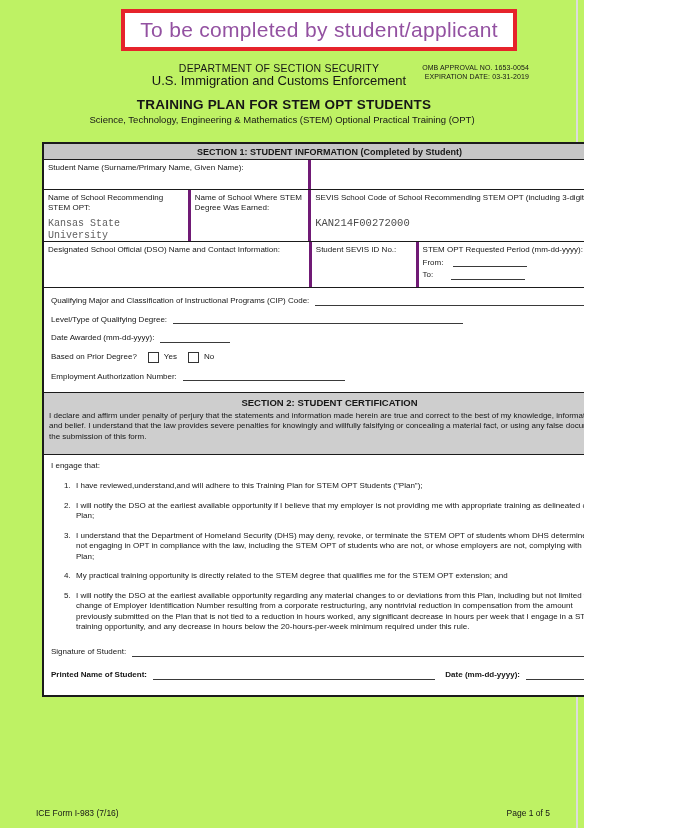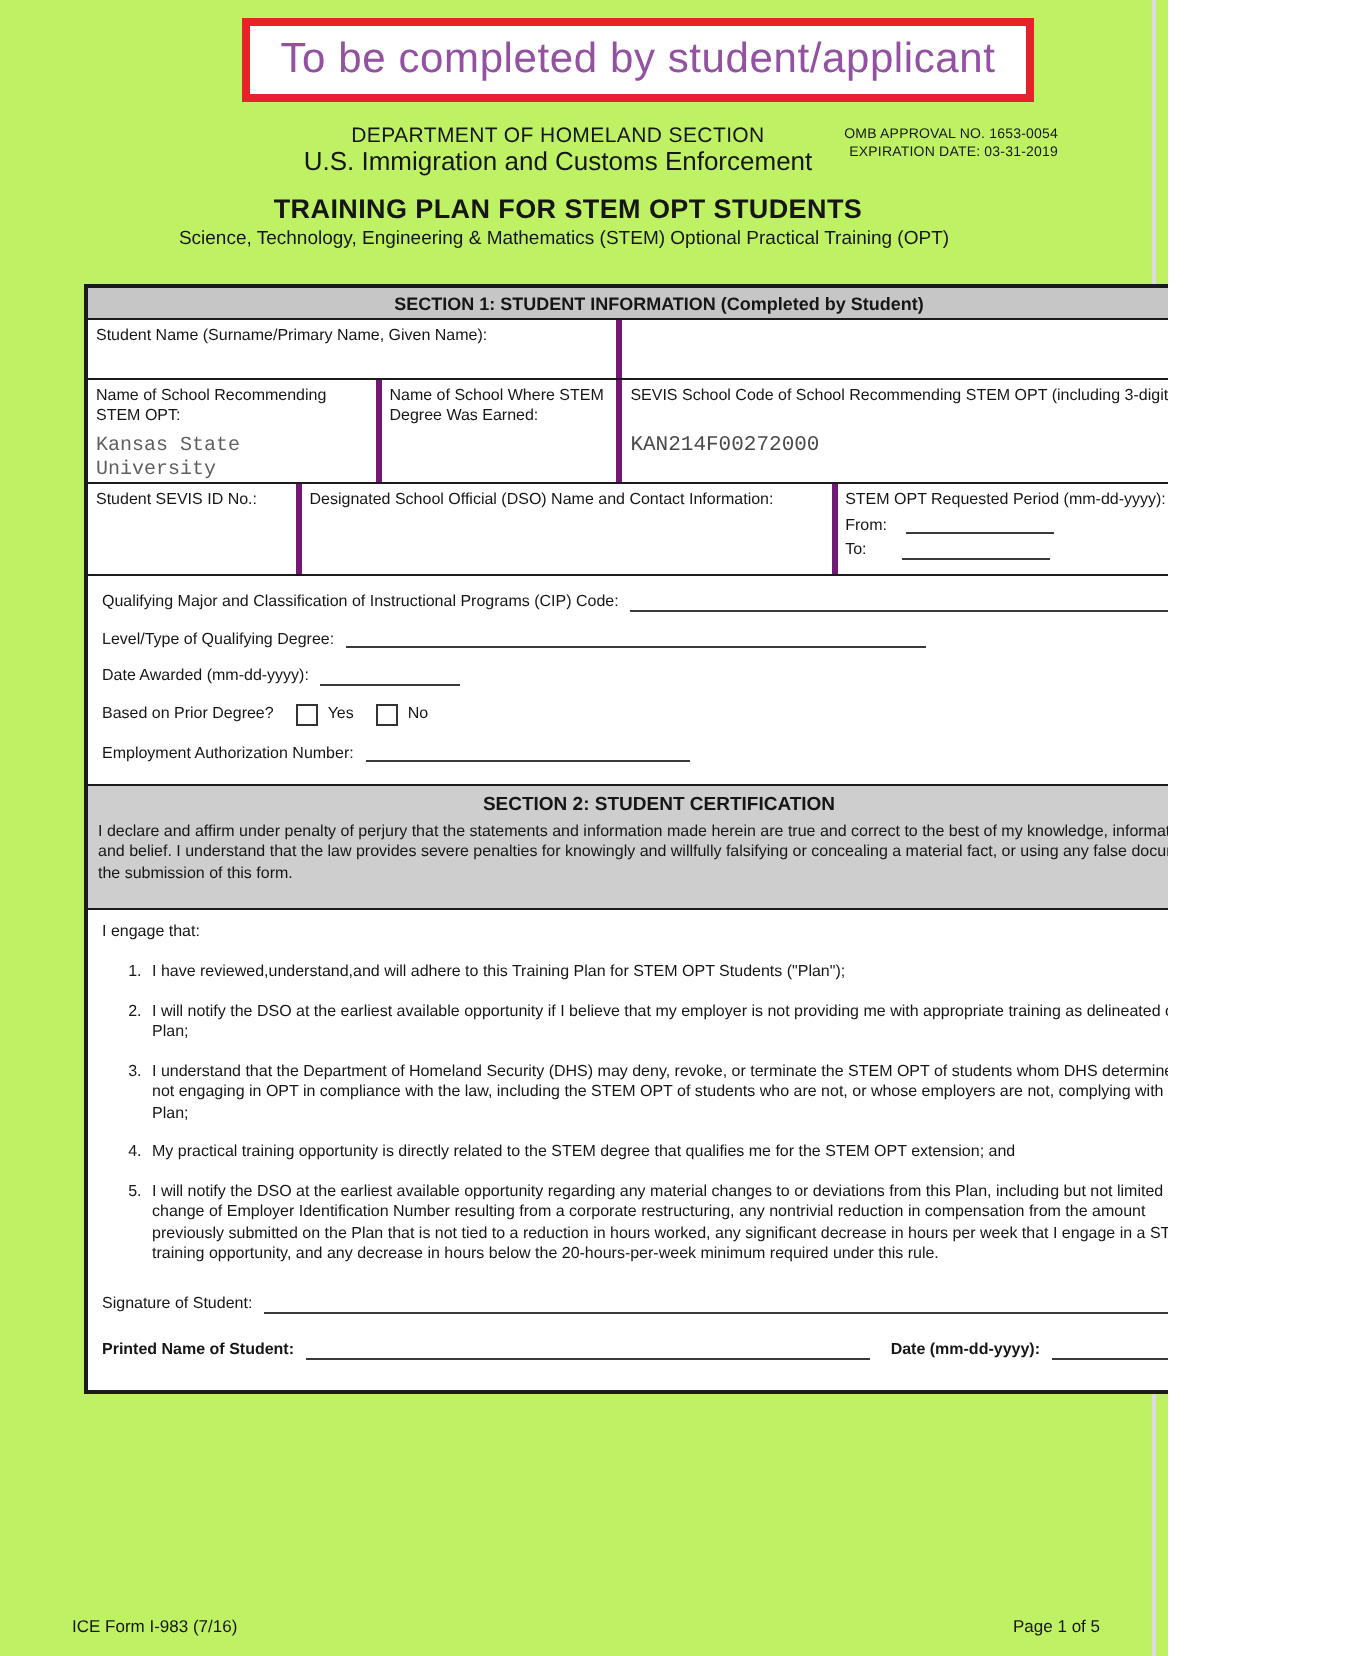--- a/index.html
+++ b/index.html
@@ -92,21 +92,21 @@
 <body>
 
 <div class="page">
   <div class="scan-edge"></div>
 
   <div class="banner">
     <span>To be completed by student/applicant</span>
   </div>
 
   <div class="agency">
-    <div class="agency1">DEPARTMENT OF HOMELAND SECTION</div>
+    <div class="agency1">DEPARTMENT OF SECTION SECURITY</div>
     <div class="agency2">U.S. Immigration and Customs Enforcement</div>
   </div>
   <div class="omb">
     <div>OMB APPROVAL NO. 1653-0054</div>
     <div>EXPIRATION DATE: 03-31-2019</div>
   </div>
 
   <div class="title">TRAINING PLAN FOR STEM OPT STUDENTS</div>
   <div class="subtitle">Science, Technology, Engineering &amp; Mathematics (STEM) Optional Practical Training (OPT)</div>
 
@@ -128,25 +128,25 @@
       <div class="cell bdr c2">
         <span>Name of School Where STEM Degree Was Earned:</span>
       </div>
       <div class="cell c3">
         <div>SEVIS School Code of School Recommending STEM OPT (including 3-digit suffix):</div>
         <div class="val val2">KAN214F00272000</div>
       </div>
     </div>
 
     <div class="trow r3">
+      <div class="cell bdr c1">
+        <span class="nowrap">Designated School Official (DSO) Name and Contact Information:</span>
+      </div>
       <div class="cell bdr c2">
         <span>Student SEVIS ID No.:</span>
-      </div>
-      <div class="cell bdr c1">
-        <span class="nowrap">Designated School Official (DSO) Name and Contact Information:</span>
       </div>
       <div class="cell c3">
         <div class="nowrap">STEM OPT Requested Period (mm-dd-yyyy):</div>
         <div class="ft">
           <span>From:</span>
           <span class="uline w74"></span>
         </div>
         <div class="ft">
           <span>To:</span>
           <span class="uline w74" style="margin-left:18px;"></span>

